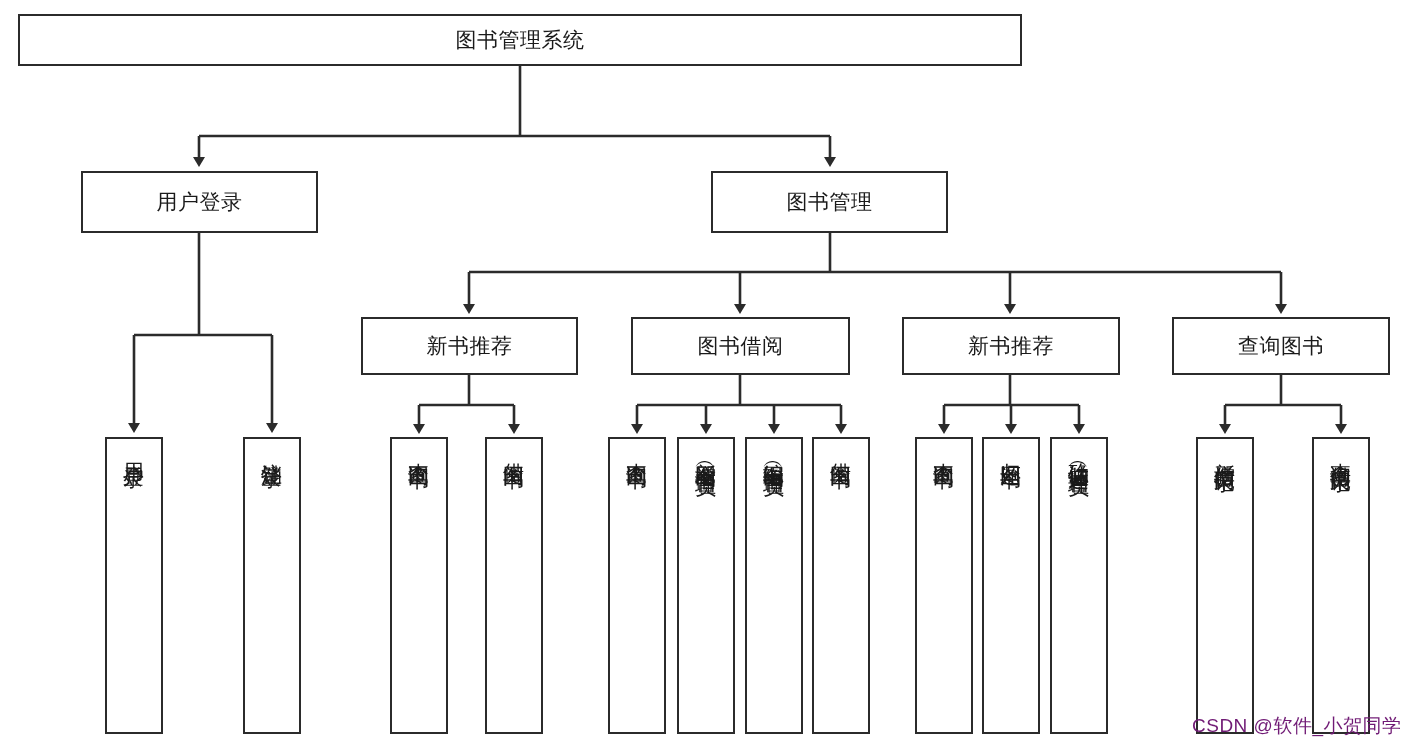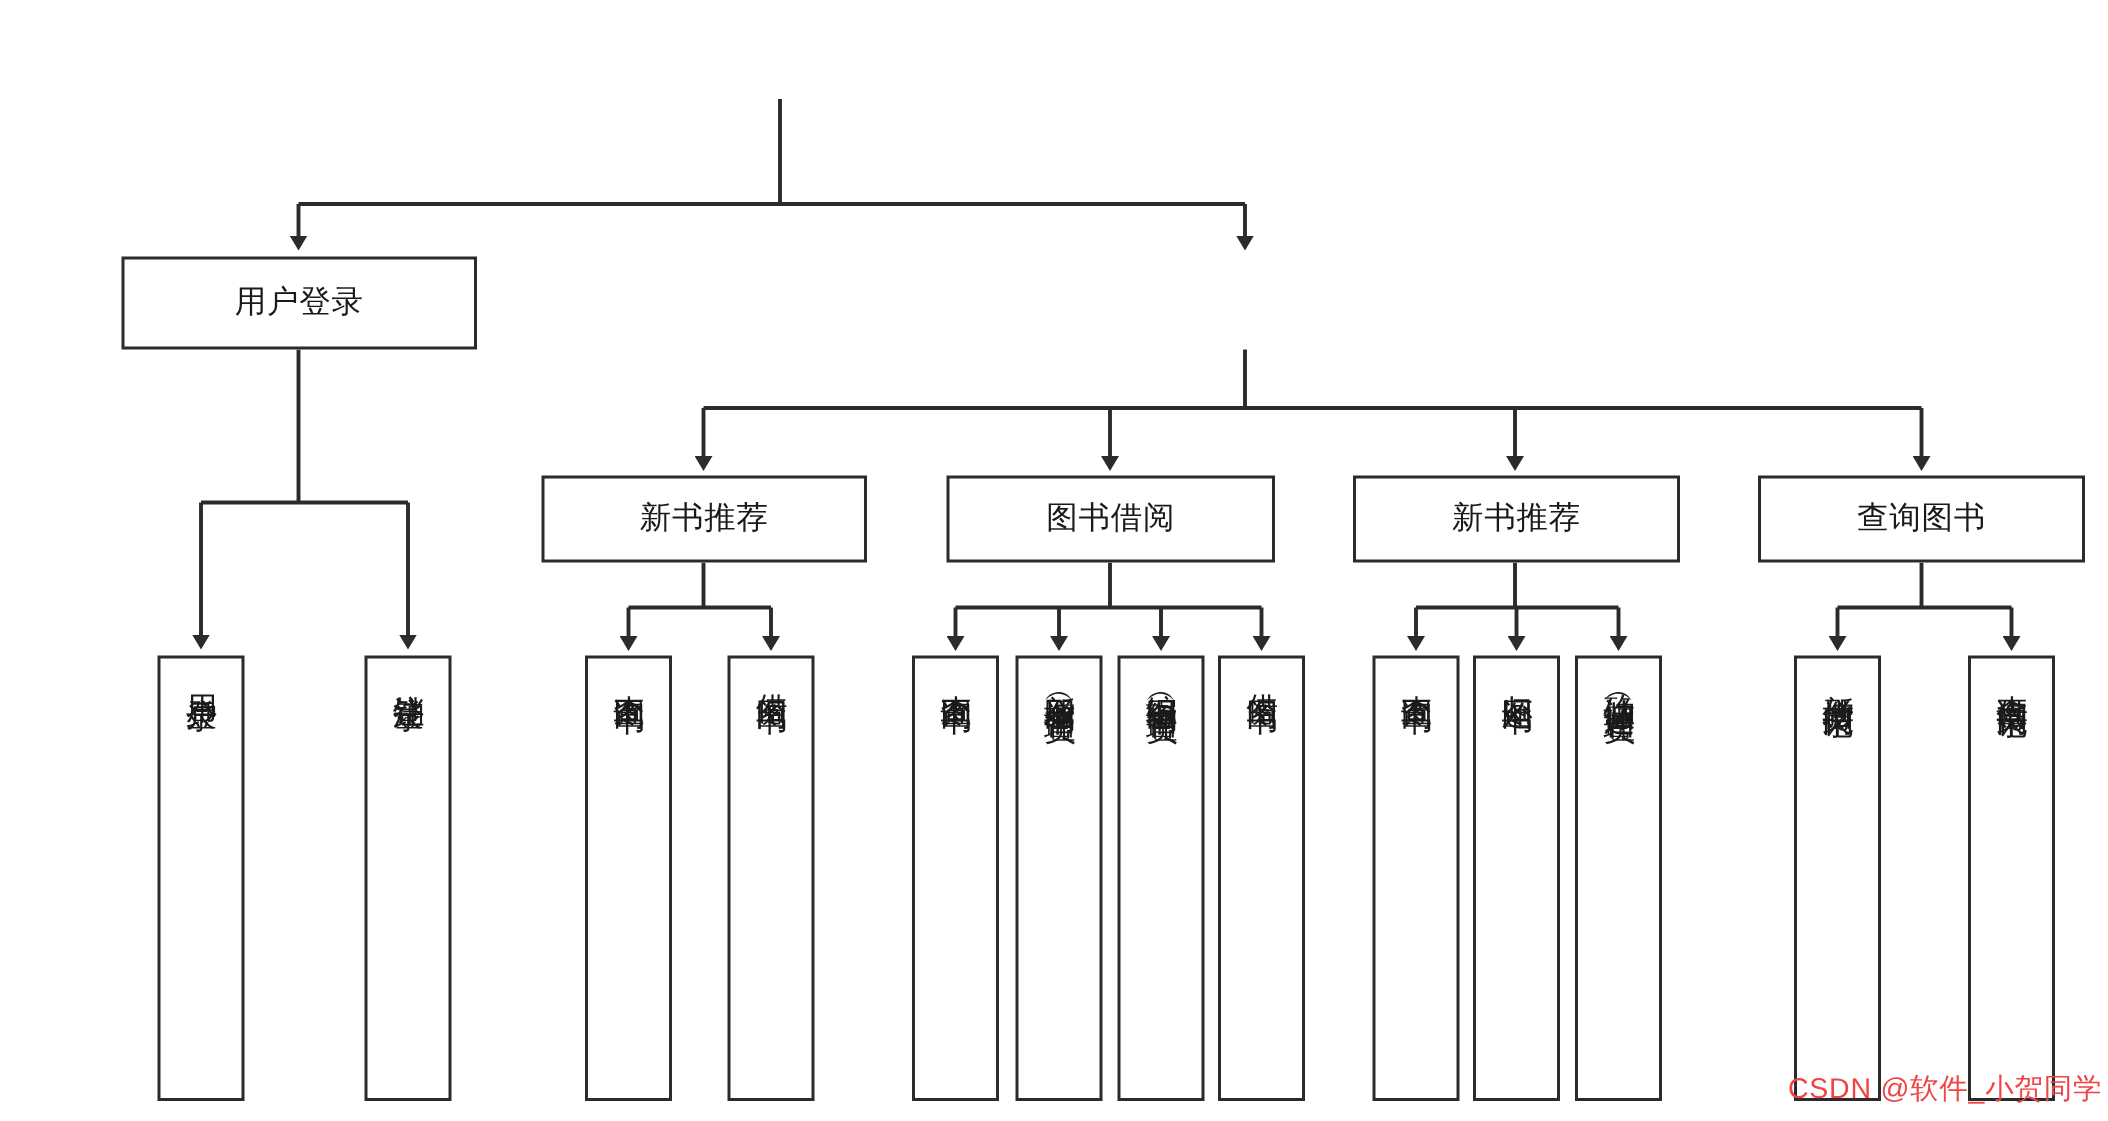--- a/index.html
+++ b/index.html
@@ -51,21 +51,21 @@
   .node.vert .cap {
     writing-mode: vertical-rl;
     text-orientation: upright;
     font-size: 21px;
     letter-spacing: 2px;
     line-height: 1.0;
   }
   .watermark {
     position: absolute;
     font-size: 19px;
-    color: #ef4444;
+    color: #701a75;
     white-space: nowrap;
     letter-spacing: 0.5px;
   }
 </style>
 </head>
 <body>
 
 <div id="canvas">
 
   <svg id="wires" viewBox="0 0 1405 747">
@@ -111,23 +111,29 @@
       <path d="M 1011 405 L 1011 425" marker-end="url(#arrow)"></path>
       <path d="M 1079 405 L 1079 425" marker-end="url(#arrow)"></path>
 
       <path d="M 1281 375 L 1281 405"></path>
       <path d="M 1225 405 L 1341 405"></path>
       <path d="M 1225 405 L 1225 425" marker-end="url(#arrow)"></path>
       <path d="M 1341 405 L 1341 425" marker-end="url(#arrow)"></path>
     </g>
   </svg>
 
+  <div class="node horiz" style="left:18px; top:14px; width:1004px; height:52px;">
+    <span class="cap">图书管理系统</span>
+  </div>
 
   <div class="node horiz" style="left:81px; top:171px; width:237px; height:62px;">
     <span class="cap">用户登录</span>
+  </div>
+  <div class="node horiz" style="left:711px; top:171px; width:237px; height:62px;">
+    <span class="cap">图书管理</span>
   </div>
 
   <div class="node horiz" style="left:361px; top:317px; width:217px; height:58px;">
     <span class="cap">新书推荐</span>
   </div>
   <div class="node horiz" style="left:631px; top:317px; width:219px; height:58px;">
     <span class="cap">图书借阅</span>
   </div>
   <div class="node horiz" style="left:902px; top:317px; width:218px; height:58px;">
     <span class="cap">新书推荐</span>

